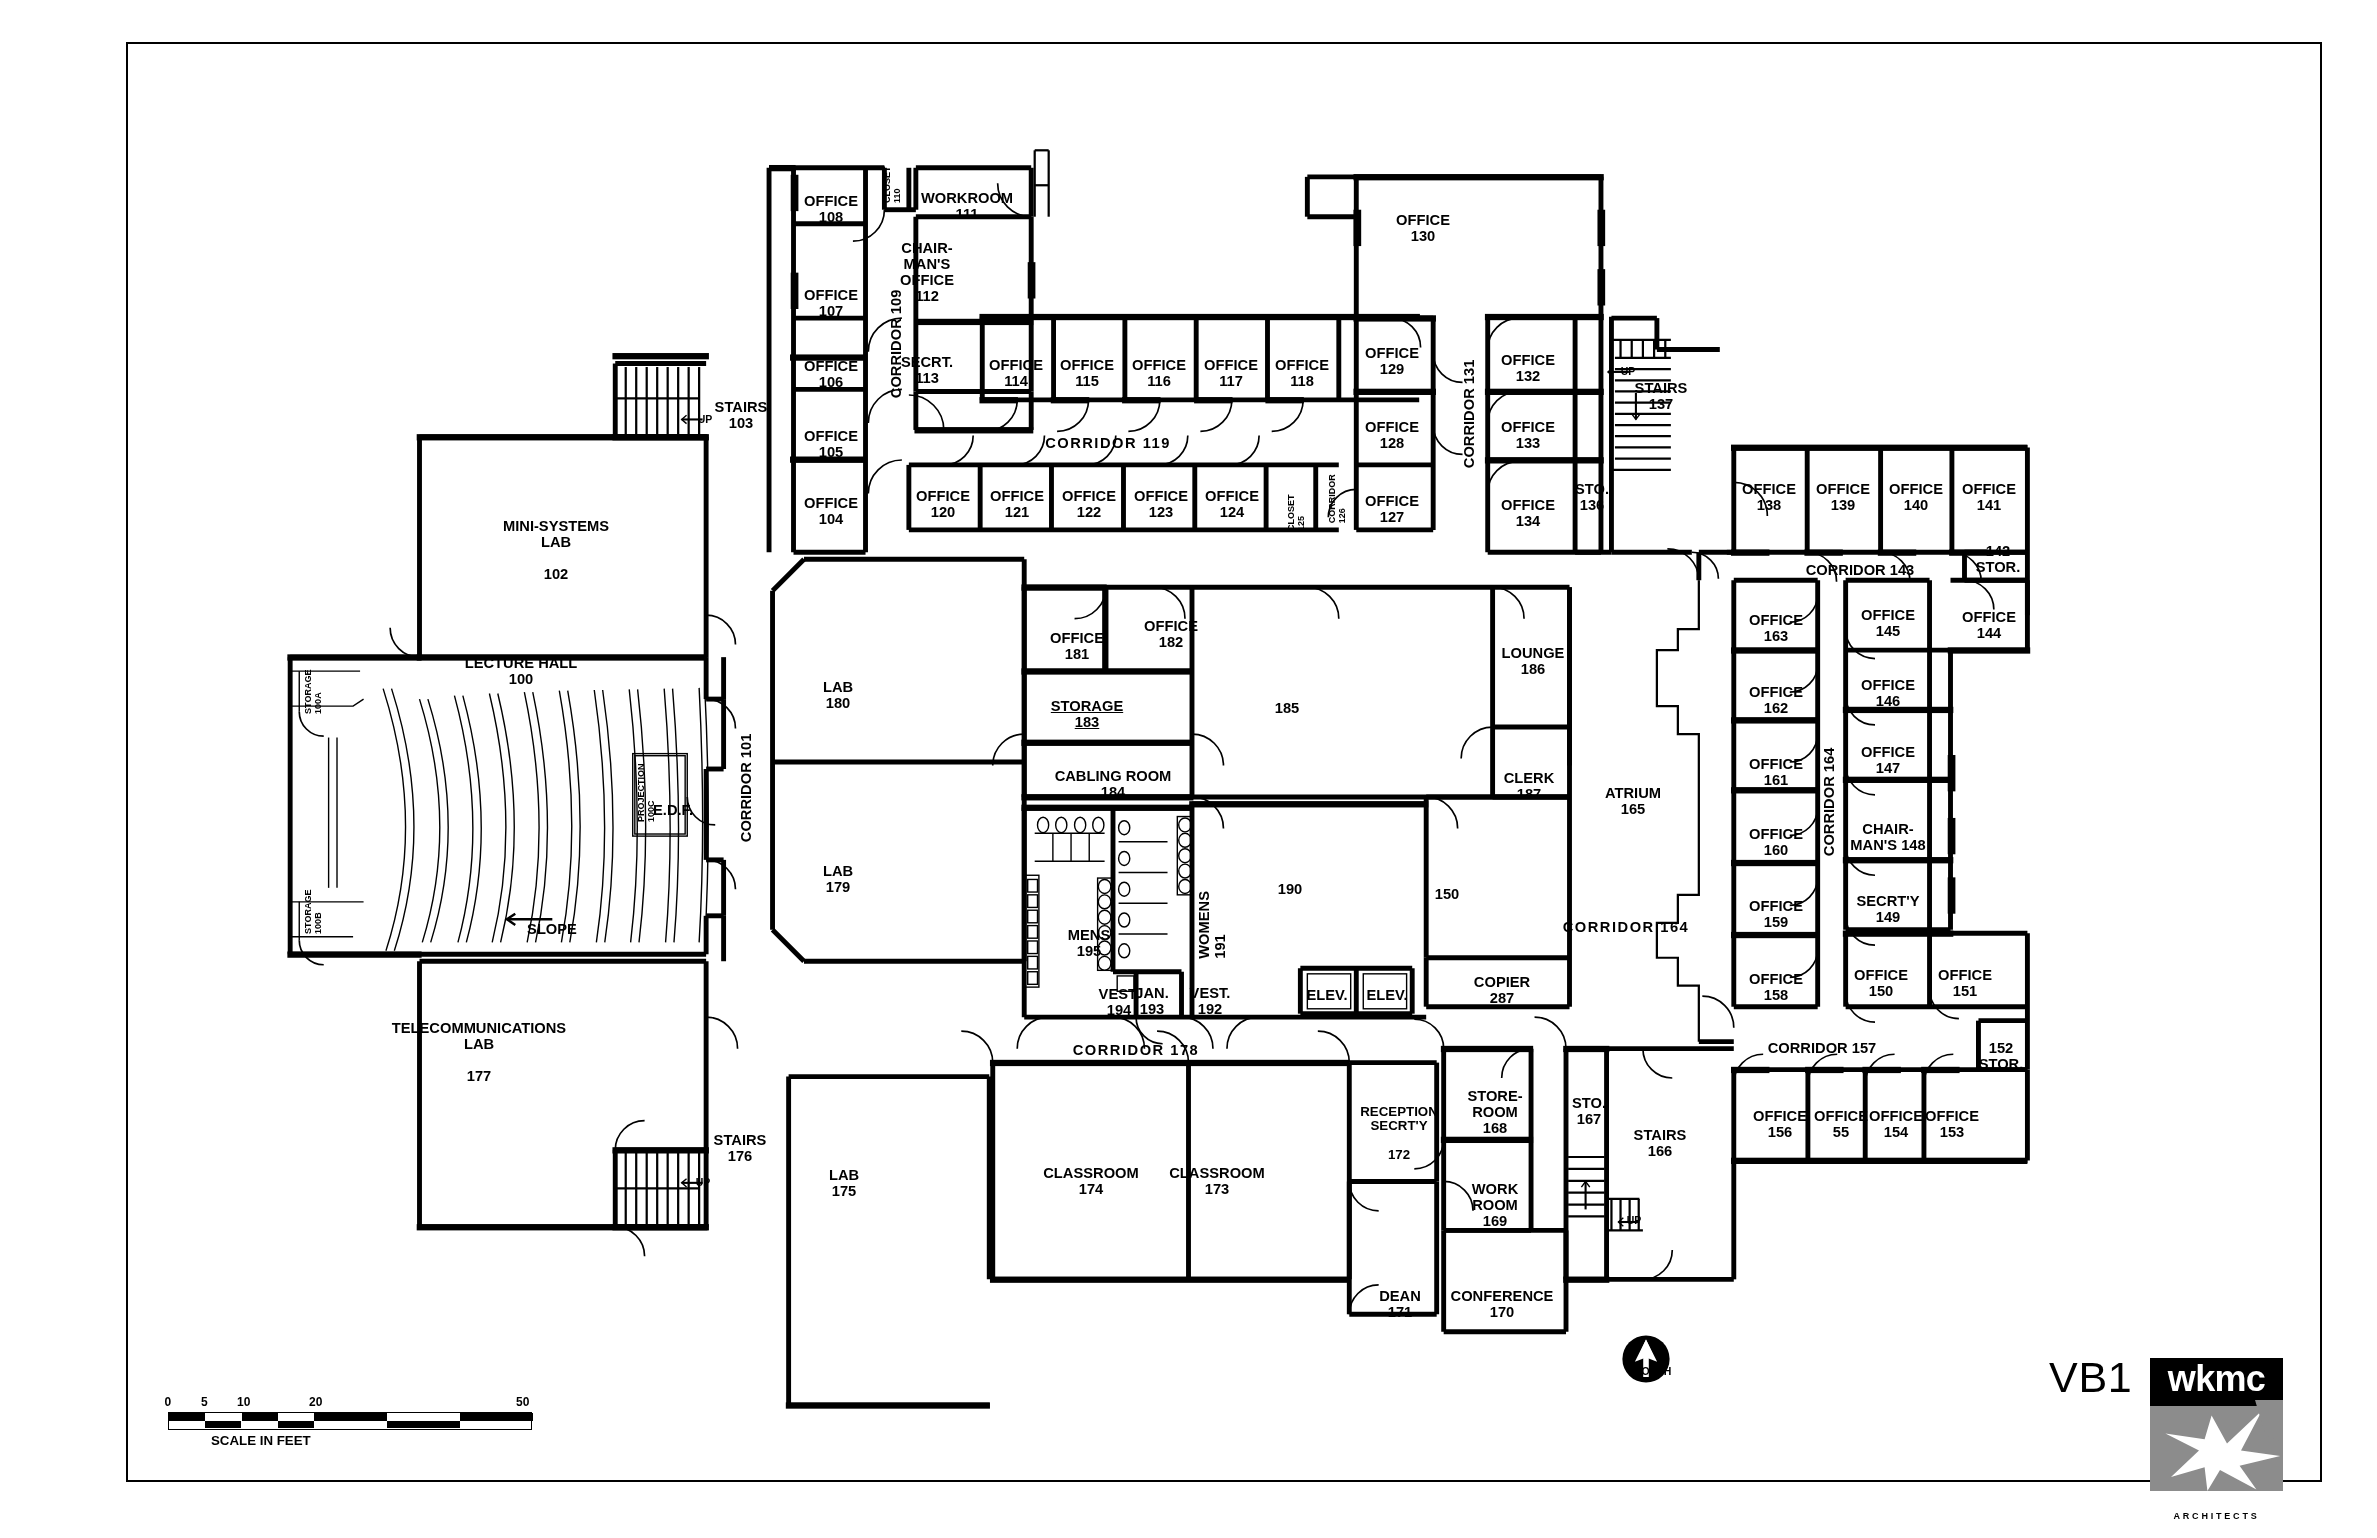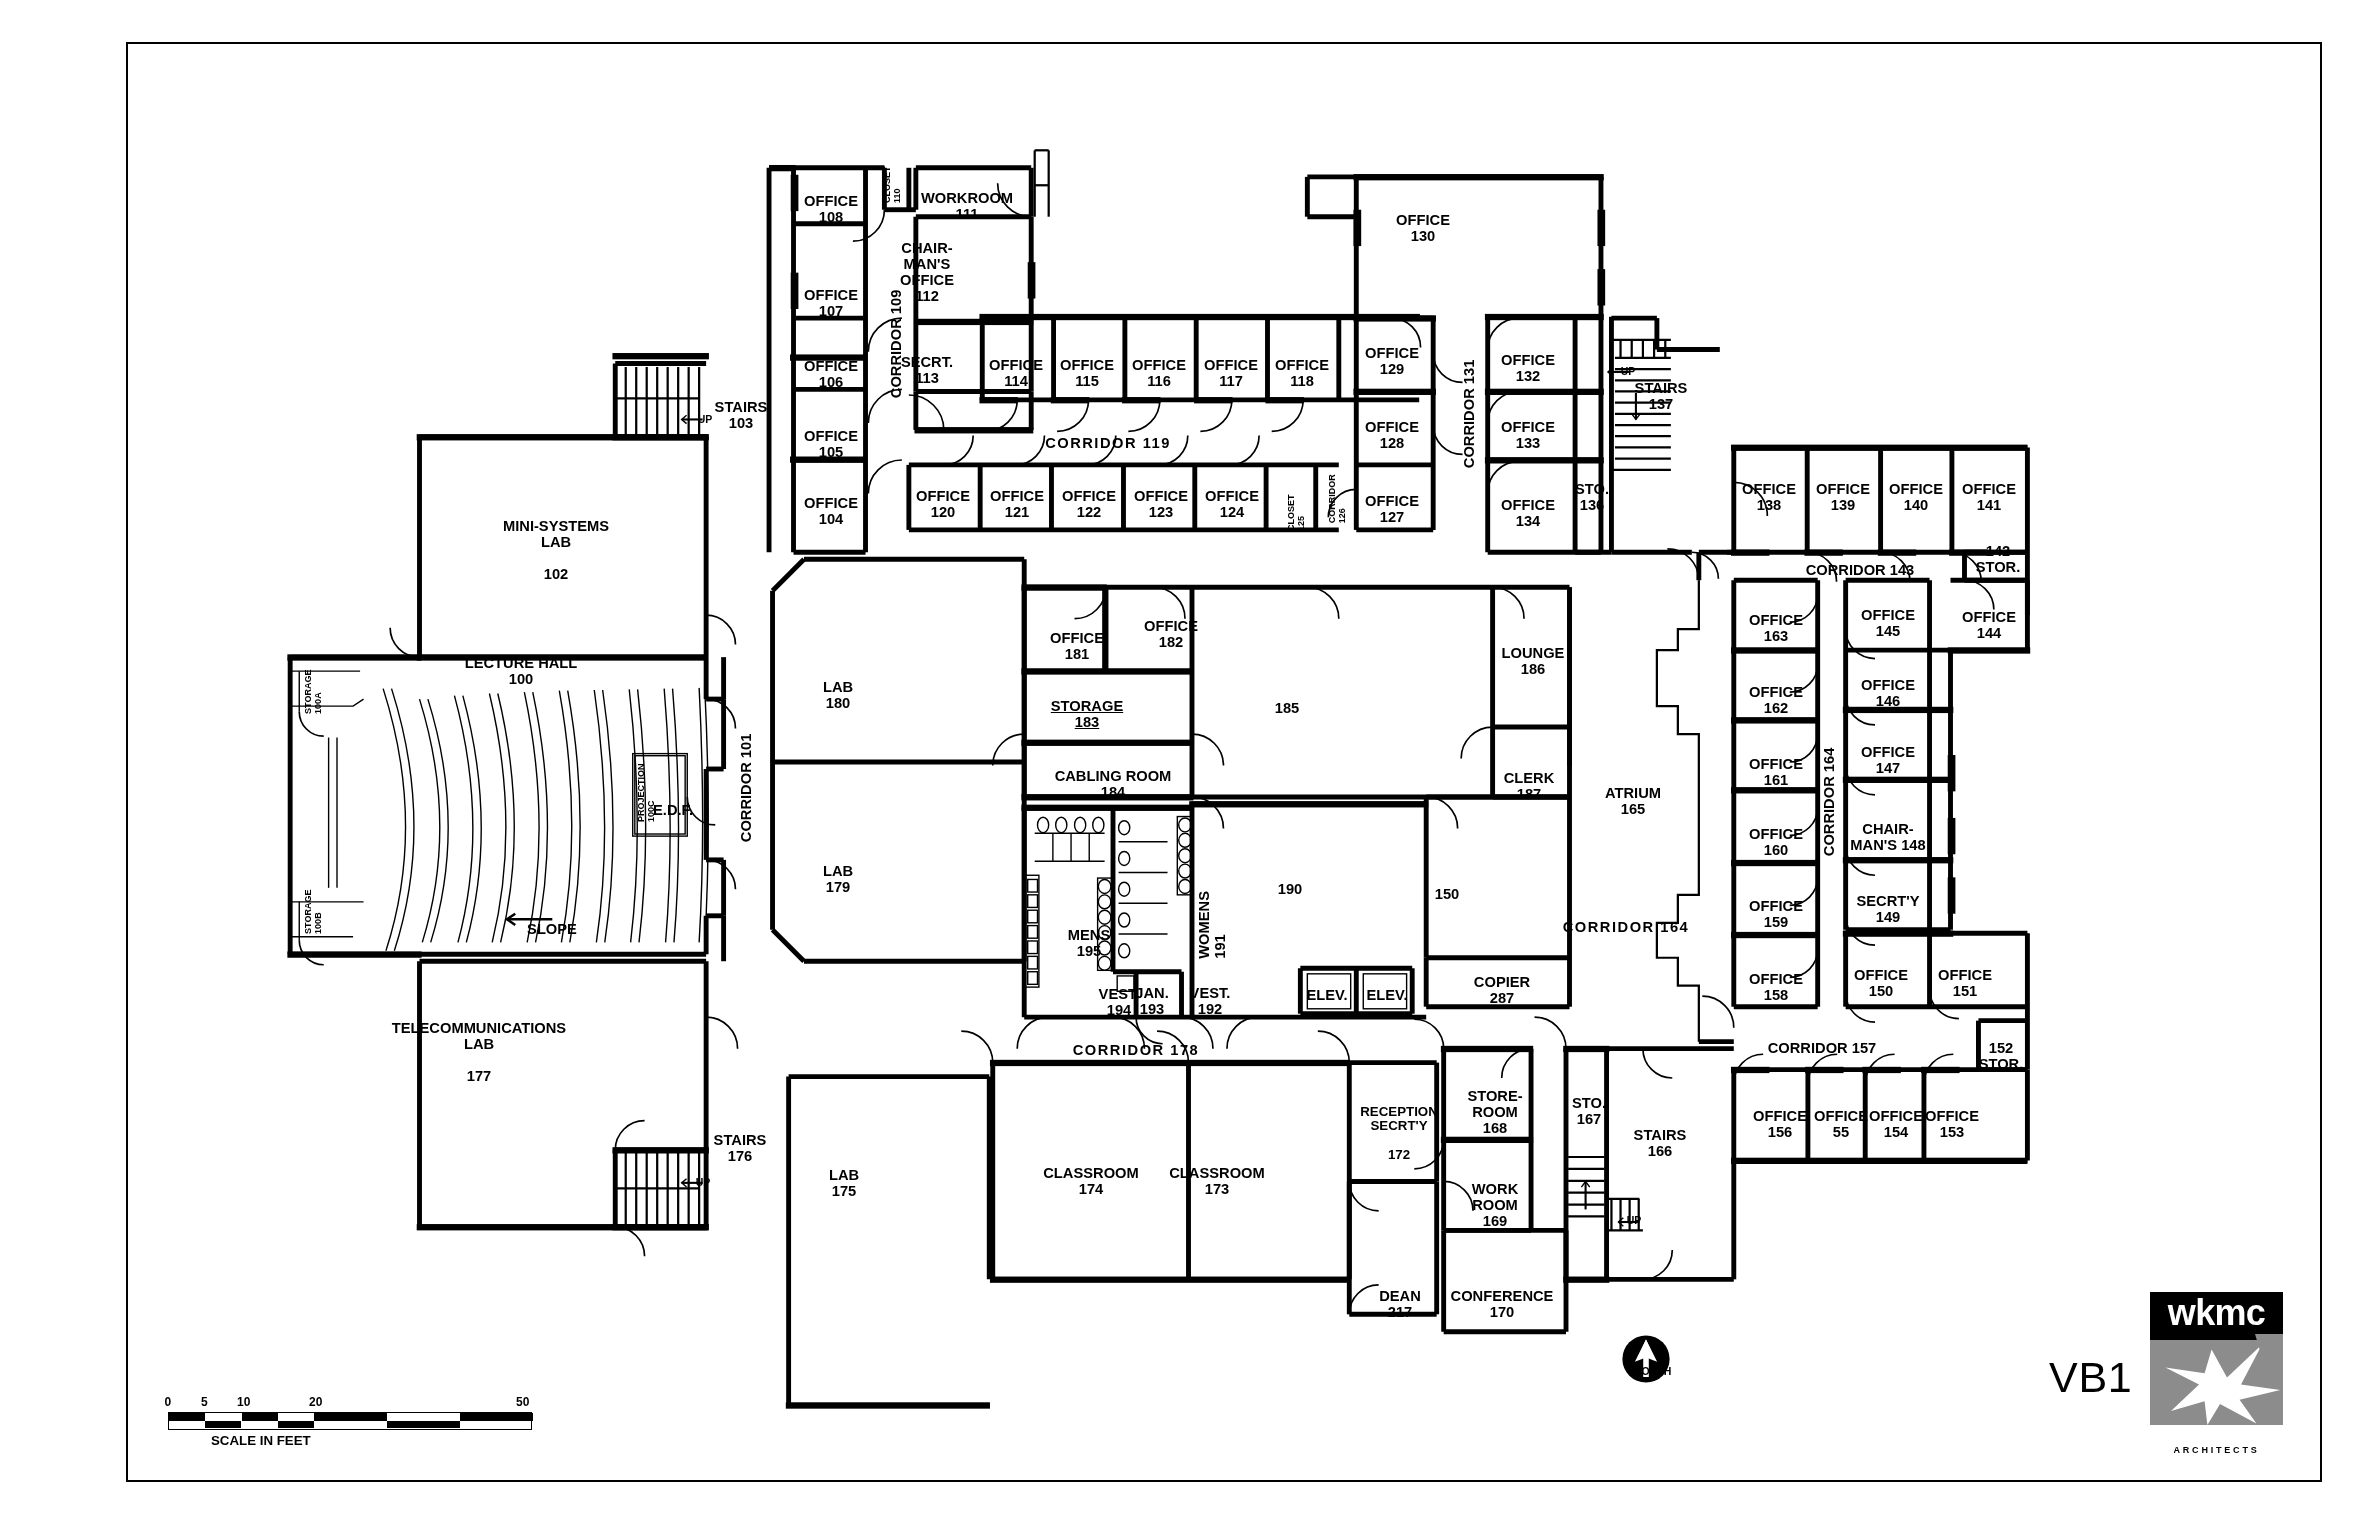--- a/index.html
+++ b/index.html
@@ -11,21 +11,21 @@
        line-height:1.08;white-space:pre;letter-spacing:0px;transform-origin:0 0;}
   .ctr{text-align:center;transform:translateX(-50%);}
   .s10{font-size:10.5px;}
   .s12{font-size:13.3px;}
   .s13{font-size:14.7px;}
   .s9{font-size:9px;}
   .track{letter-spacing:1.5px;}
   
   #vb1{position:absolute;left:2049px;top:1353px;font-size:43px;font-weight:normal;
        font-family:"Liberation Sans",sans-serif;letter-spacing:0.7px;}
-  #logo{position:absolute;left:2150px;top:1292px;width:133px;height:167px;padding-left:44px;}
+  #logo{position:absolute;left:2150px;top:1358px;width:133px;height:167px;padding-left:44px;}
   #logo .blk{position:absolute;left:0;top:0;width:133px;height:48px;background:#000;}
   #logo .gry{position:absolute;left:0;top:48px;width:133px;height:85px;background:#8c8c8c;}
   #logo .wkmc{position:absolute;left:0;top:-2.8px;width:133px;height:48px;color:#fff;
                font-size:36px;font-weight:bold;text-align:center;line-height:48px;letter-spacing:-0.7px;}
   #logo .arch{position:absolute;left:0;bottom:4.2px;width:133px;text-align:center;color:#000;
               font-size:9px;font-weight:bold;letter-spacing:2.8px;}
   #logo svg{position:absolute;left:0;top:42px;}
   
   #scalewrap{position:absolute;left:168px;top:1412px;}
   #scalebar{position:relative;width:364px;height:18px;border:1.4px solid #000;box-sizing:border-box;}
@@ -864,21 +864,21 @@
 167</div>
       <div class="lbl ctr s13" style="left: 1495px; top: 1089px;">STORE-
 ROOM
 168</div>
       <div class="lbl ctr s13" style="left: 1495px; top: 1182px;">WORK
 ROOM
 169</div>
       <div class="lbl ctr s13" style="left: 1502px; top: 1289px;">CONFERENCE
 170</div>
       <div class="lbl ctr s13" style="left: 1400px; top: 1289px;">DEAN
-217</div>
+171</div>
       <div class="lbl ctr s12" style="left: 1399px; top: 1105px;">RECEPTION
 SECRT'Y
 
 172</div>
       <div class="lbl ctr s13" style="left: 1217px; top: 1166px;">CLASSROOM
 173</div>
       <div class="lbl ctr s13" style="left: 1091px; top: 1166px;">CLASSROOM
 174</div>
       <div class="lbl ctr s13" style="left: 844px; top: 1168px;">LAB
 175</div>

